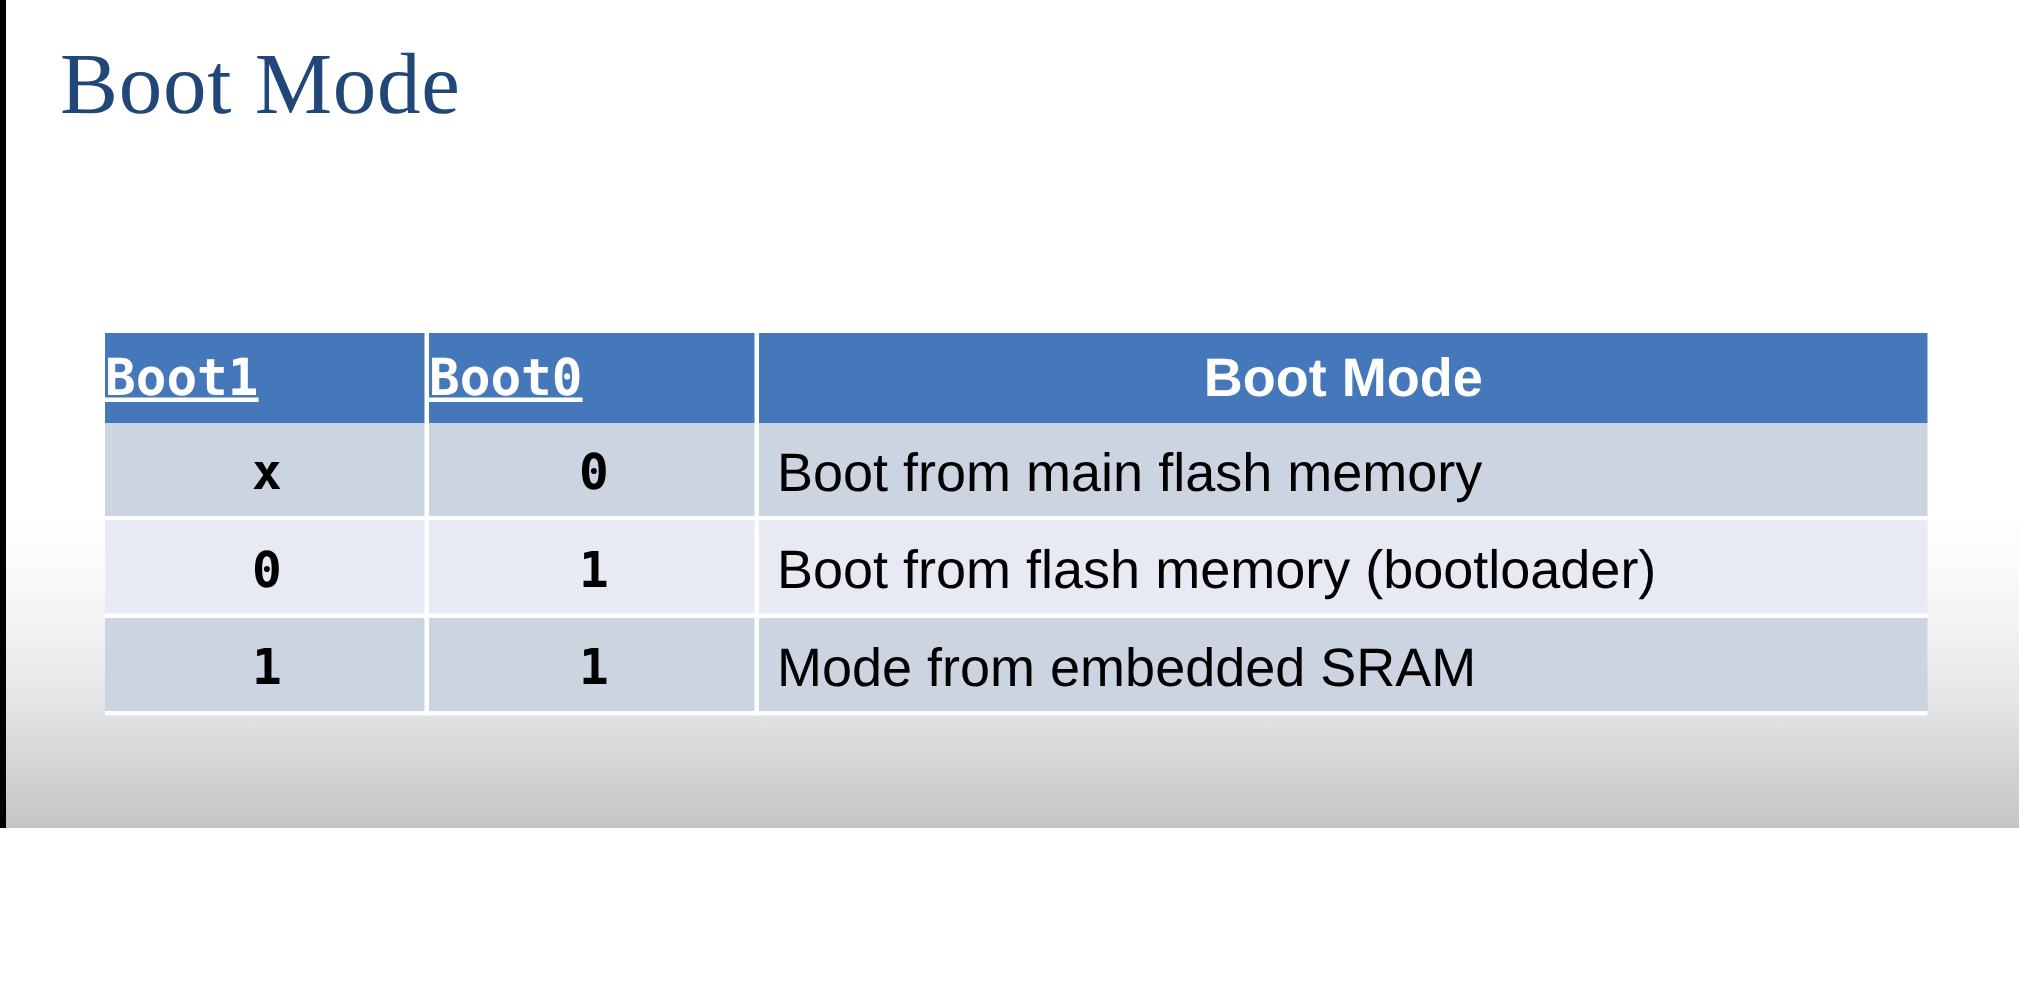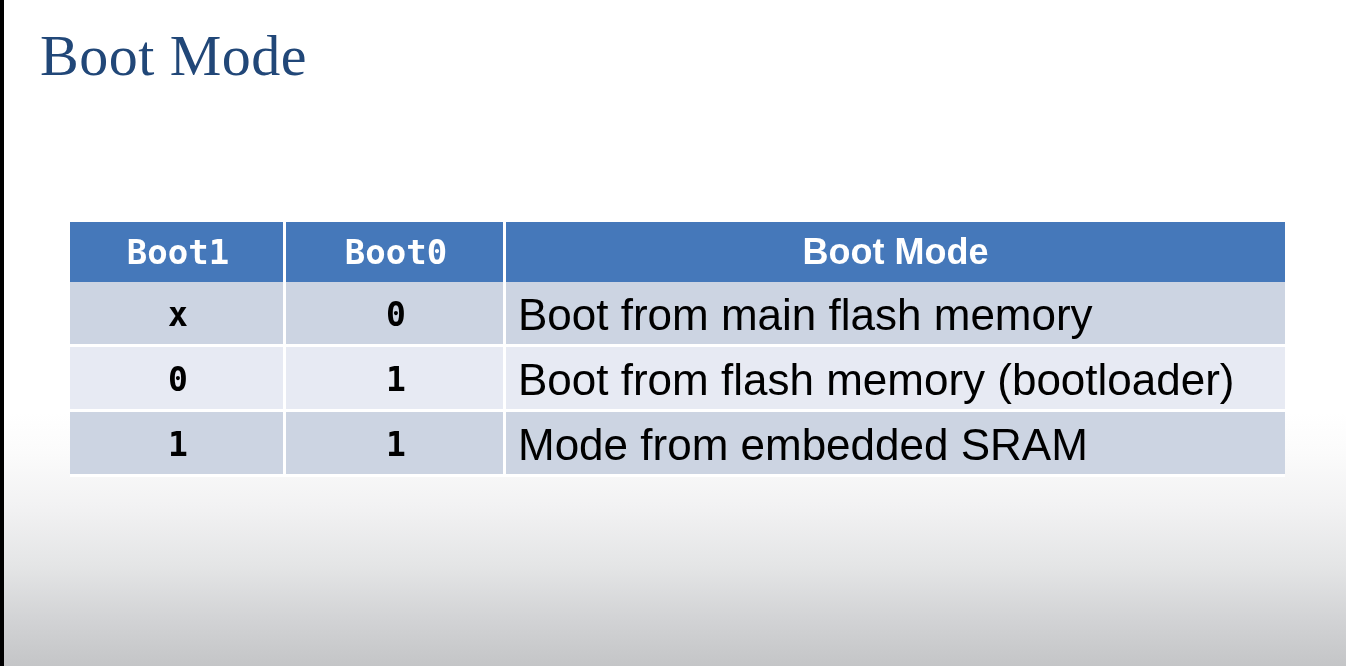--- a/index.html
+++ b/index.html
@@ -3,21 +3,21 @@
 <meta charset="utf-8">
 <style>
   html, body {
     margin: 0;
     padding: 0;
     background: #ffffff;
   }
   .slide {
     position: relative;
     width: 1346px;
-    height: 666px;
+    height: 552px;
     overflow: hidden;
     background: linear-gradient(to bottom,
         #ffffff 0%,
         #ffffff 62%,
         #fbfbfb 68%,
         #f2f2f3 76%,
         #e4e5e6 85%,
         #d2d3d5 93%,
         #c4c5c7 100%);
     box-sizing: border-box;
@@ -64,22 +64,23 @@
   thead th {
     height: 60px;
     background: #4578ba;
     color: #ffffff;
     vertical-align: middle;
   }
   thead th.h-bits {
     font-family: "DejaVu Sans Mono", "Liberation Mono", monospace;
     font-weight: bold;
     font-size: 34px;
-    text-align: center;
+    text-align: left;
     letter-spacing: 0px;
+    text-decoration: underline;
   }
   thead th.h-mode {
     font-family: "Liberation Sans", "DejaVu Sans", sans-serif;
     font-weight: bold;
     font-size: 36px;
     text-align: center;
   }
   thead th.sep-right {
     box-shadow: inset -3px 0 0 #ffffff;
   }
@@ -97,21 +98,21 @@
   }
   tbody td.cell-bit {
     font-family: "DejaVu Sans Mono", "Liberation Mono", monospace;
     font-weight: bold;
     font-size: 33px;
     text-align: center;
   }
   tbody td.cell-mode {
     font-family: "Liberation Sans", "DejaVu Sans", sans-serif;
     font-weight: 400;
-    font-size: 44px;
+    font-size: 36px;
     text-align: left;
     padding-left: 12px;
   }
 </style>
 </head>
 <body>
 
 <div class="slide">
 
   <div class="slide-left-border"></div>

